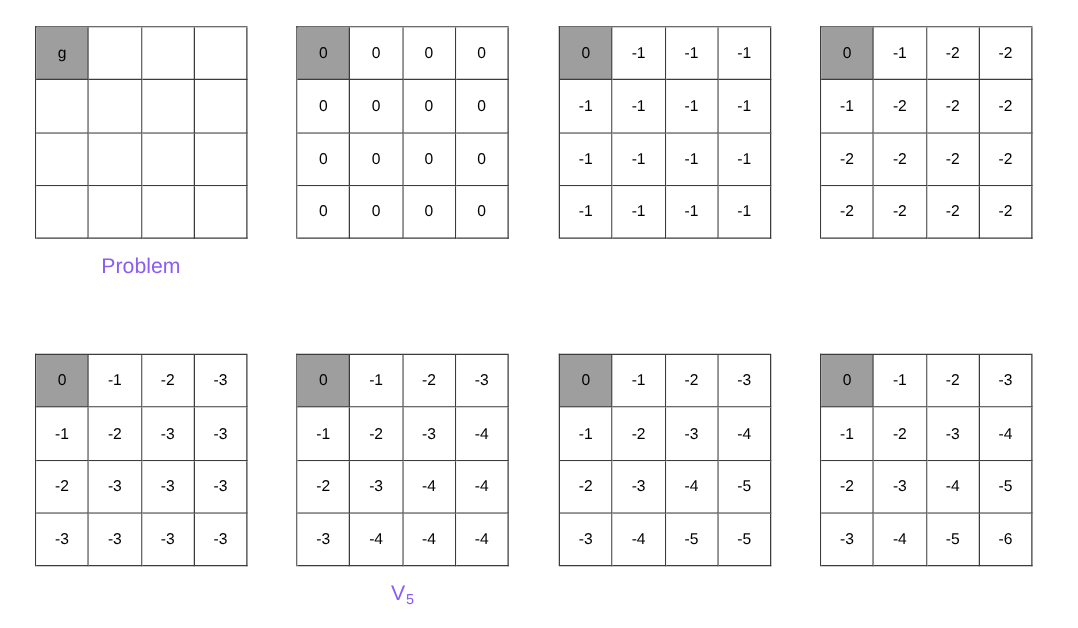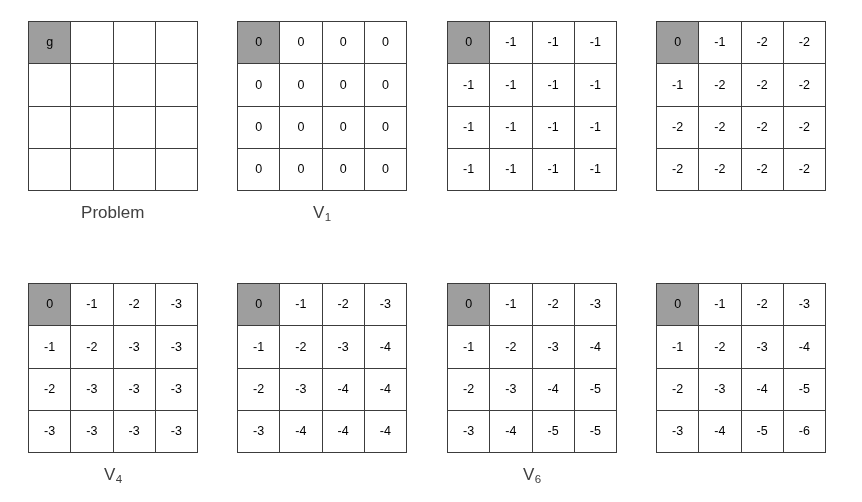--- a/index.html
+++ b/index.html
@@ -52,21 +52,21 @@
   .cell.shaded {
     background: #9e9e9e;
   }
   .caption {
     position: absolute;
     top: 182px;
     left: 0;
     width: 170px;
     text-align: center;
     font-size: 15.5px;
-    color: #404040;
+    color: #8b5cf6;
     white-space: nowrap;
   }
   .caption .vlabel {
     font-size: 17px;
   }
   .caption sub {
     font-size: 11.5px;
     vertical-align: -0.30em;
     line-height: 0;
     padding-left: 0.5px;
@@ -123,109 +123,106 @@
       <div class="cell">0</div>
       <div class="cell">0</div>
       <div class="cell">0</div>
       <div class="cell">0</div>
       <div class="cell">0</div>
       <div class="cell">0</div>
       <div class="cell">0</div>
       <div class="cell">0</div>
       <div class="cell">0</div>
     </div>
+  </div>
+
+  <div class="panel p2">
+    <div class="grid">
+      <div class="cell shaded">0</div>
+      <div class="cell">-1</div>
+      <div class="cell">-1</div>
+      <div class="cell">-1</div>
+      <div class="cell">-1</div>
+      <div class="cell">-1</div>
+      <div class="cell">-1</div>
+      <div class="cell">-1</div>
+      <div class="cell">-1</div>
+      <div class="cell">-1</div>
+      <div class="cell">-1</div>
+      <div class="cell">-1</div>
+      <div class="cell">-1</div>
+      <div class="cell">-1</div>
+      <div class="cell">-1</div>
+      <div class="cell">-1</div>
+    </div>
+  </div>
+
+  <div class="panel p3">
+    <div class="grid">
+      <div class="cell shaded">0</div>
+      <div class="cell">-1</div>
+      <div class="cell">-2</div>
+      <div class="cell">-2</div>
+      <div class="cell">-1</div>
+      <div class="cell">-2</div>
+      <div class="cell">-2</div>
+      <div class="cell">-2</div>
+      <div class="cell">-2</div>
+      <div class="cell">-2</div>
+      <div class="cell">-2</div>
+      <div class="cell">-2</div>
+      <div class="cell">-2</div>
+      <div class="cell">-2</div>
+      <div class="cell">-2</div>
+      <div class="cell">-2</div>
+    </div>
+  </div>
+
+  <div class="panel p4">
+    <div class="grid">
+      <div class="cell shaded">0</div>
+      <div class="cell">-1</div>
+      <div class="cell">-2</div>
+      <div class="cell">-3</div>
+      <div class="cell">-1</div>
+      <div class="cell">-2</div>
+      <div class="cell">-3</div>
+      <div class="cell">-3</div>
+      <div class="cell">-2</div>
+      <div class="cell">-3</div>
+      <div class="cell">-3</div>
+      <div class="cell">-3</div>
+      <div class="cell">-3</div>
+      <div class="cell">-3</div>
+      <div class="cell">-3</div>
+      <div class="cell">-3</div>
+    </div>
+  </div>
+
+  <div class="panel p5">
+    <div class="grid">
+      <div class="cell shaded">0</div>
+      <div class="cell">-1</div>
+      <div class="cell">-2</div>
+      <div class="cell">-3</div>
+      <div class="cell">-1</div>
+      <div class="cell">-2</div>
+      <div class="cell">-3</div>
+      <div class="cell">-4</div>
+      <div class="cell">-2</div>
+      <div class="cell">-3</div>
+      <div class="cell">-4</div>
+      <div class="cell">-4</div>
+      <div class="cell">-3</div>
+      <div class="cell">-4</div>
+      <div class="cell">-4</div>
+      <div class="cell">-4</div>
+    </div>
     <div class="caption">
-      <span class="vlabel">V</span><sub>1</sub>
-    </div>
-  </div>
-
-  <div class="panel p2">
-    <div class="grid">
-      <div class="cell shaded">0</div>
-      <div class="cell">-1</div>
-      <div class="cell">-1</div>
-      <div class="cell">-1</div>
-      <div class="cell">-1</div>
-      <div class="cell">-1</div>
-      <div class="cell">-1</div>
-      <div class="cell">-1</div>
-      <div class="cell">-1</div>
-      <div class="cell">-1</div>
-      <div class="cell">-1</div>
-      <div class="cell">-1</div>
-      <div class="cell">-1</div>
-      <div class="cell">-1</div>
-      <div class="cell">-1</div>
-      <div class="cell">-1</div>
-    </div>
-  </div>
-
-  <div class="panel p3">
-    <div class="grid">
-      <div class="cell shaded">0</div>
-      <div class="cell">-1</div>
-      <div class="cell">-2</div>
-      <div class="cell">-2</div>
-      <div class="cell">-1</div>
-      <div class="cell">-2</div>
-      <div class="cell">-2</div>
-      <div class="cell">-2</div>
-      <div class="cell">-2</div>
-      <div class="cell">-2</div>
-      <div class="cell">-2</div>
-      <div class="cell">-2</div>
-      <div class="cell">-2</div>
-      <div class="cell">-2</div>
-      <div class="cell">-2</div>
-      <div class="cell">-2</div>
-    </div>
-  </div>
-
-  <div class="panel p4">
-    <div class="grid">
-      <div class="cell shaded">0</div>
-      <div class="cell">-1</div>
-      <div class="cell">-2</div>
-      <div class="cell">-3</div>
-      <div class="cell">-1</div>
-      <div class="cell">-2</div>
-      <div class="cell">-3</div>
-      <div class="cell">-3</div>
-      <div class="cell">-2</div>
-      <div class="cell">-3</div>
-      <div class="cell">-3</div>
-      <div class="cell">-3</div>
-      <div class="cell">-3</div>
-      <div class="cell">-3</div>
-      <div class="cell">-3</div>
-      <div class="cell">-3</div>
-    </div>
-    <div class="caption">
-      <span class="vlabel">V</span><sub>4</sub>
-    </div>
-  </div>
-
-  <div class="panel p5">
-    <div class="grid">
-      <div class="cell shaded">0</div>
-      <div class="cell">-1</div>
-      <div class="cell">-2</div>
-      <div class="cell">-3</div>
-      <div class="cell">-1</div>
-      <div class="cell">-2</div>
-      <div class="cell">-3</div>
-      <div class="cell">-4</div>
-      <div class="cell">-2</div>
-      <div class="cell">-3</div>
-      <div class="cell">-4</div>
-      <div class="cell">-4</div>
-      <div class="cell">-3</div>
-      <div class="cell">-4</div>
-      <div class="cell">-4</div>
-      <div class="cell">-4</div>
+      <span class="vlabel">V</span><sub>5</sub>
     </div>
   </div>
 
   <div class="panel p6">
     <div class="grid">
       <div class="cell shaded">0</div>
       <div class="cell">-1</div>
       <div class="cell">-2</div>
       <div class="cell">-3</div>
       <div class="cell">-1</div>
@@ -234,23 +231,20 @@
       <div class="cell">-4</div>
       <div class="cell">-2</div>
       <div class="cell">-3</div>
       <div class="cell">-4</div>
       <div class="cell">-5</div>
       <div class="cell">-3</div>
       <div class="cell">-4</div>
       <div class="cell">-5</div>
       <div class="cell">-5</div>
     </div>
-    <div class="caption">
-      <span class="vlabel">V</span><sub>6</sub>
-    </div>
   </div>
 
   <div class="panel p7">
     <div class="grid">
       <div class="cell shaded">0</div>
       <div class="cell">-1</div>
       <div class="cell">-2</div>
       <div class="cell">-3</div>
       <div class="cell">-1</div>
       <div class="cell">-2</div>

